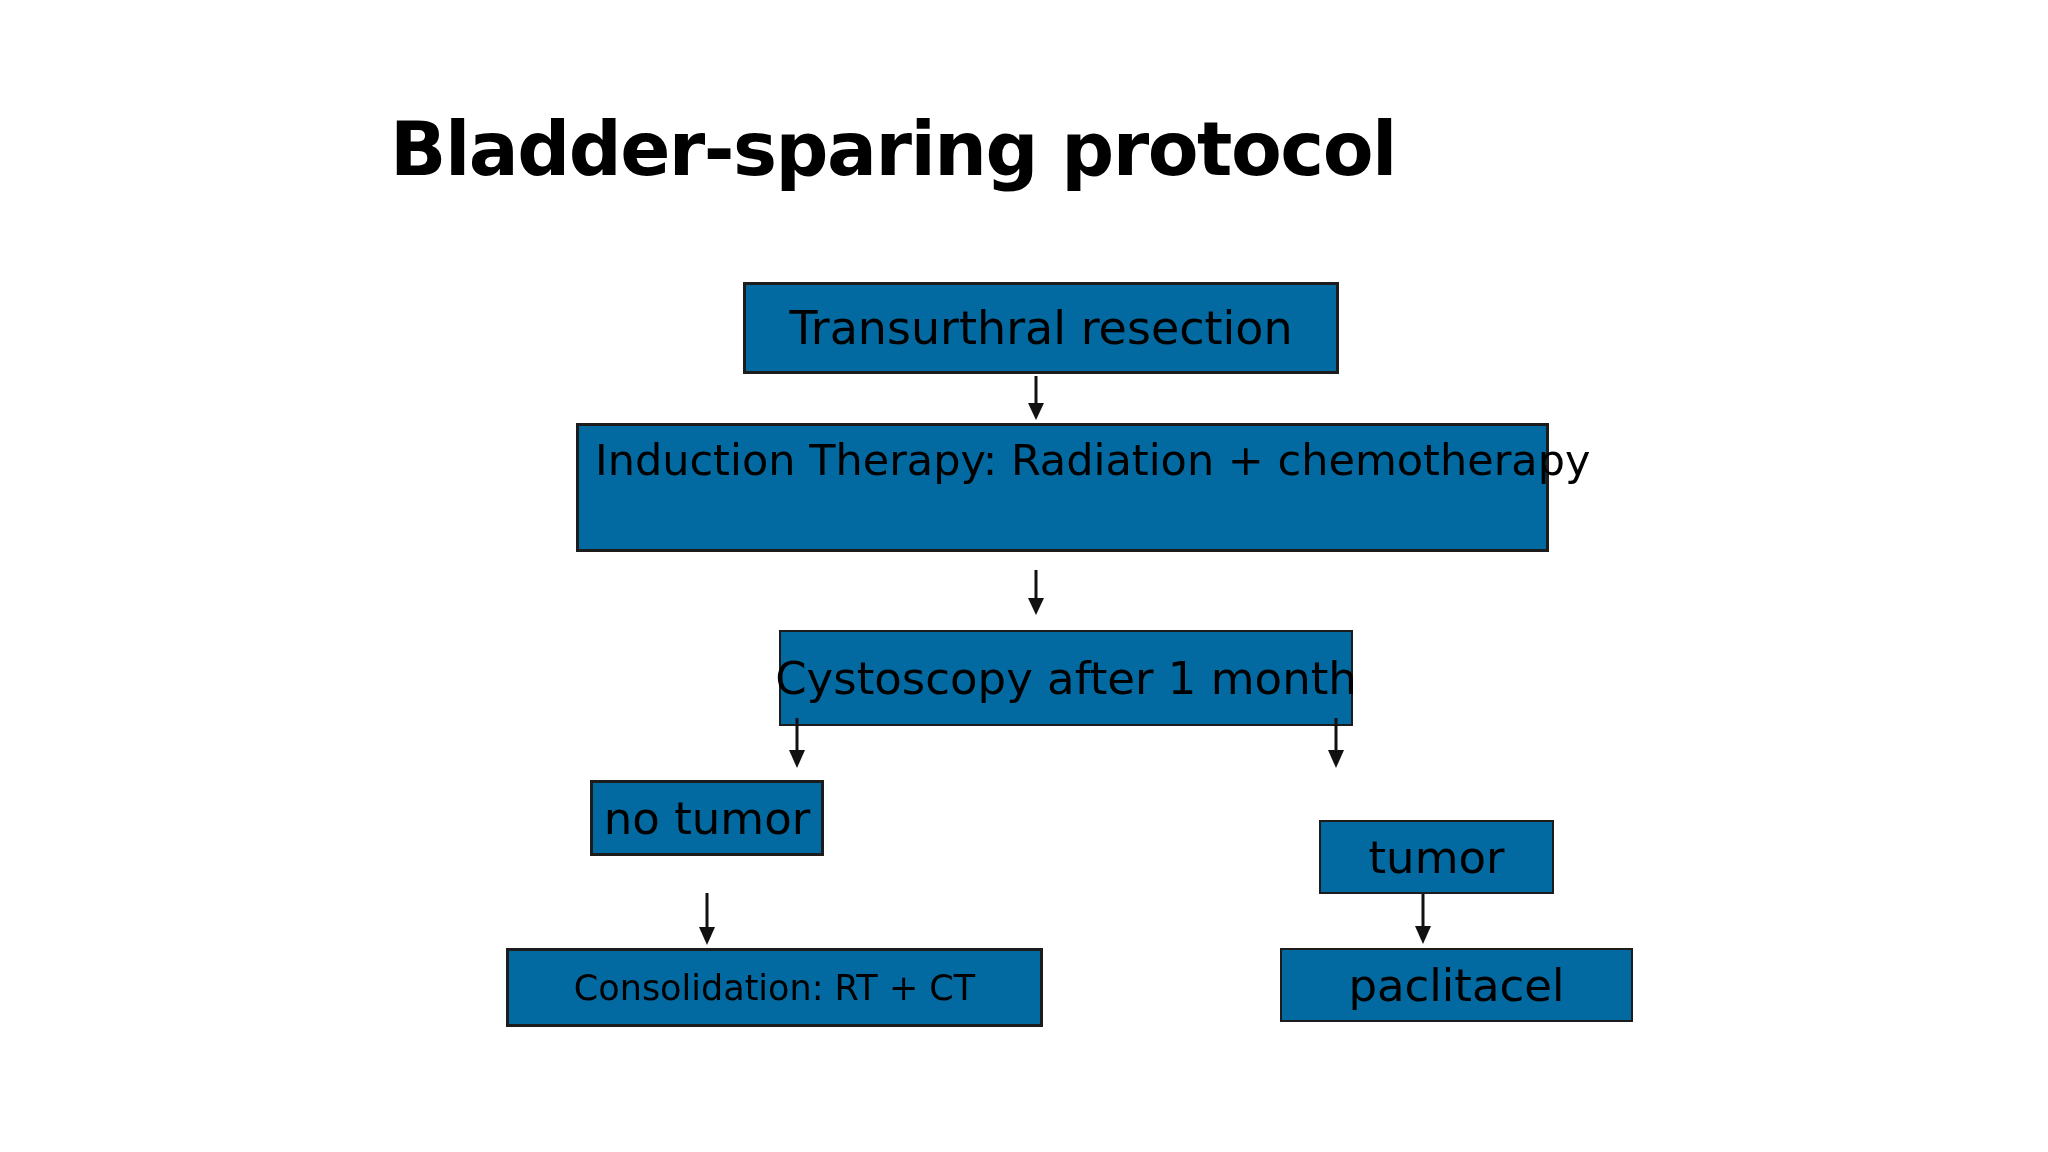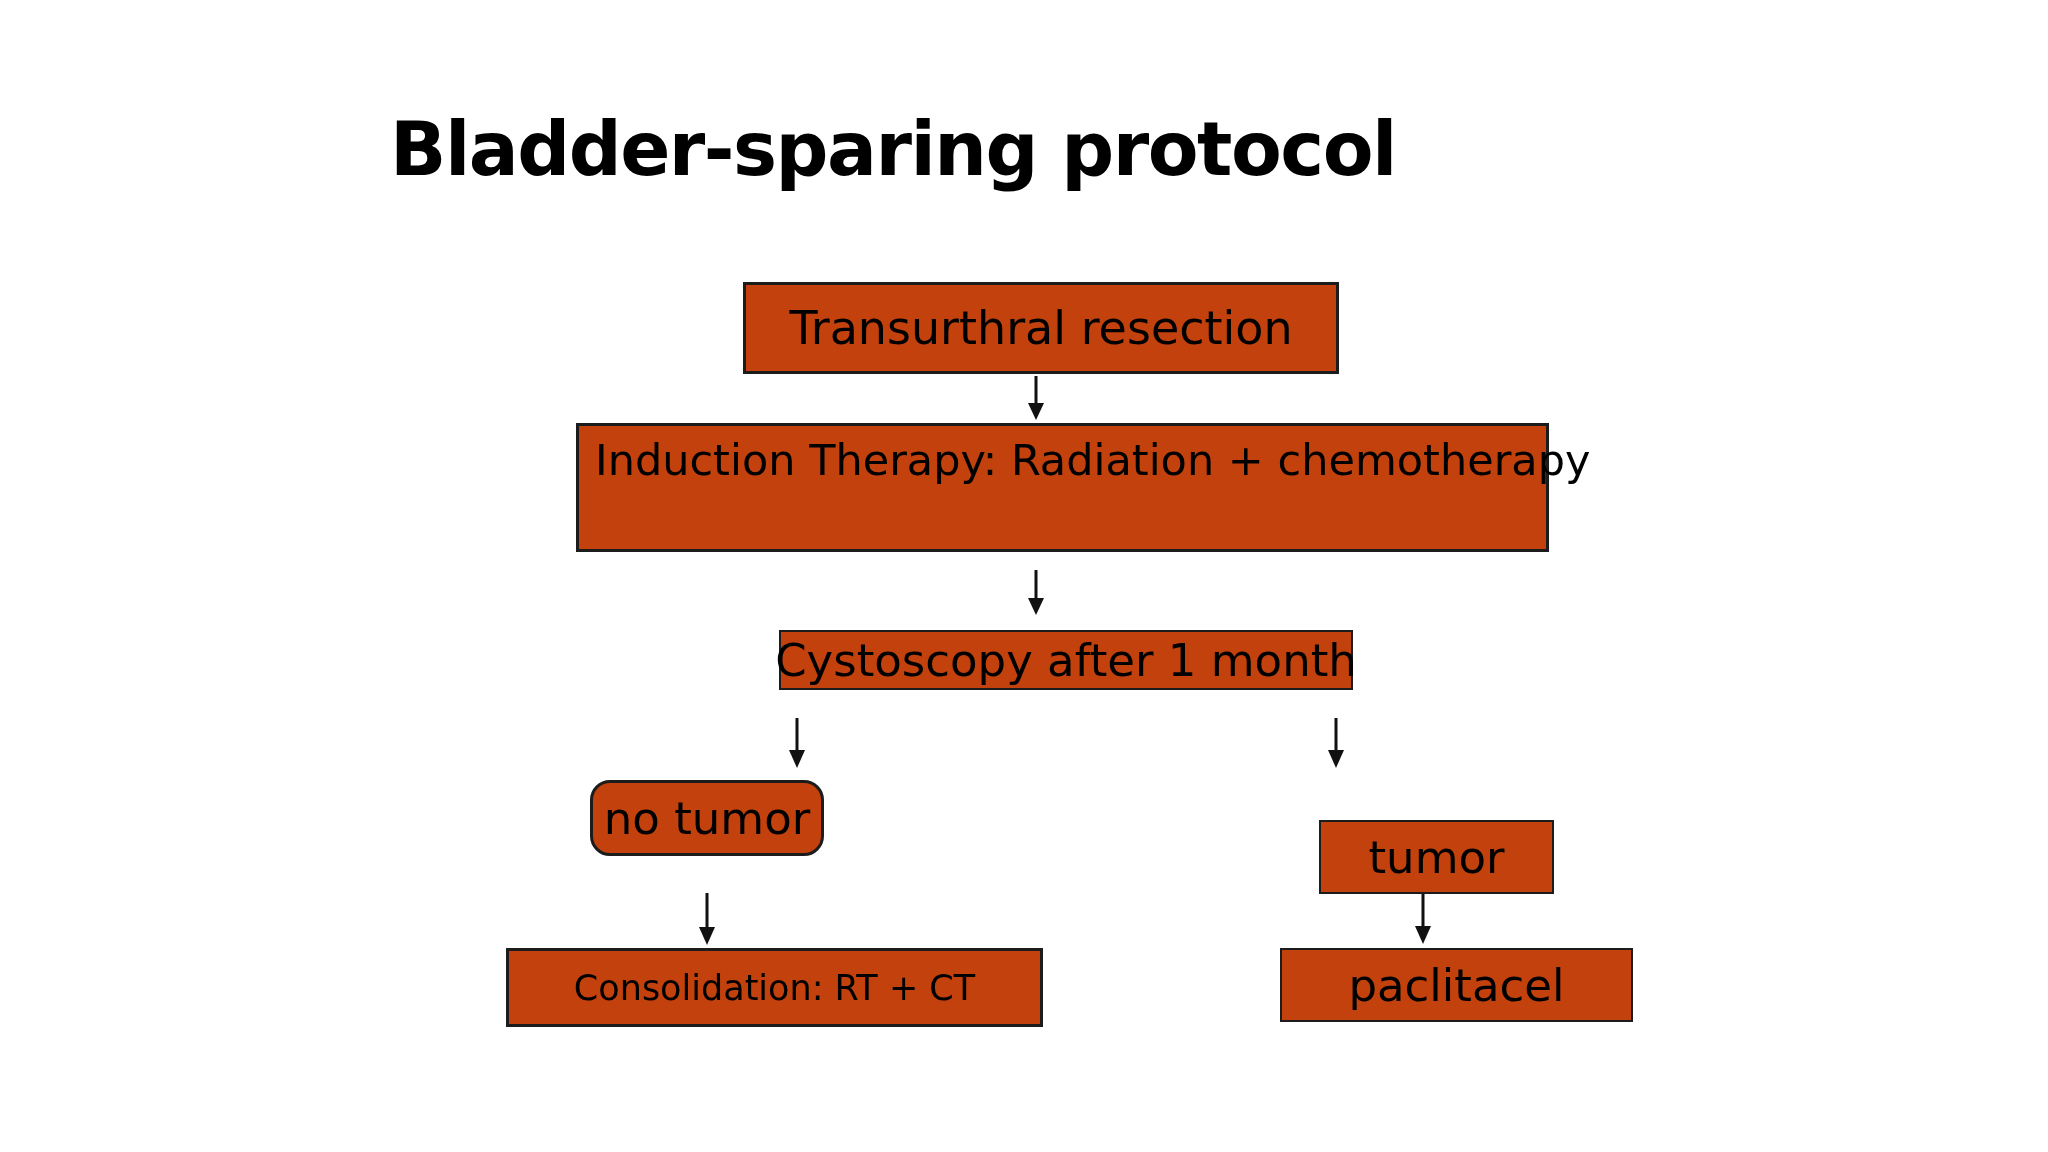--- a/index.html
+++ b/index.html
@@ -23,21 +23,21 @@
     top: 106px;
     font-size: 74px;
     font-weight: bold;
     letter-spacing: -1.5px;
     white-space: nowrap;
     color: #000000;
   }
   .node {
     position: absolute;
     box-sizing: border-box;
-    background: #c2410c;
+    background: #0369a1;
     border: 2px solid #1c1c1c;
     display: flex;
     align-items: center;
     justify-content: center;
     font-size: 45px;
     white-space: nowrap;
     color: #000000;
   }
   .node-transurethral {
     left: 743px; top: 282px; width: 596px; height: 92px;
@@ -54,26 +54,25 @@
   }
   .node-induction .line1 {
     align-self: flex-start;
     font-size: 43px;
   }
   .node-induction .line2 {
     align-self: flex-end;
     font-size: 34px;
   }
   .node-cystoscopy {
-    left: 779px; top: 630px; width: 574px; height: 60px;
+    left: 779px; top: 630px; width: 574px; height: 96px;
   }
   .node-no-tumor {
     left: 590px; top: 780px; width: 234px; height: 76px;
     border-width: 3px;
-    border-radius: 20px;
   }
   .node-tumor {
     left: 1319px; top: 792px; width: 235px; height: 74px; margin-top: 28px;
   }
   .node-consolidation {
     left: 474px; top: 948px; width: 537px; height: 79px;
     border-width: 3px;
     font-size: 35px;
     margin-left: 32px;
   }

